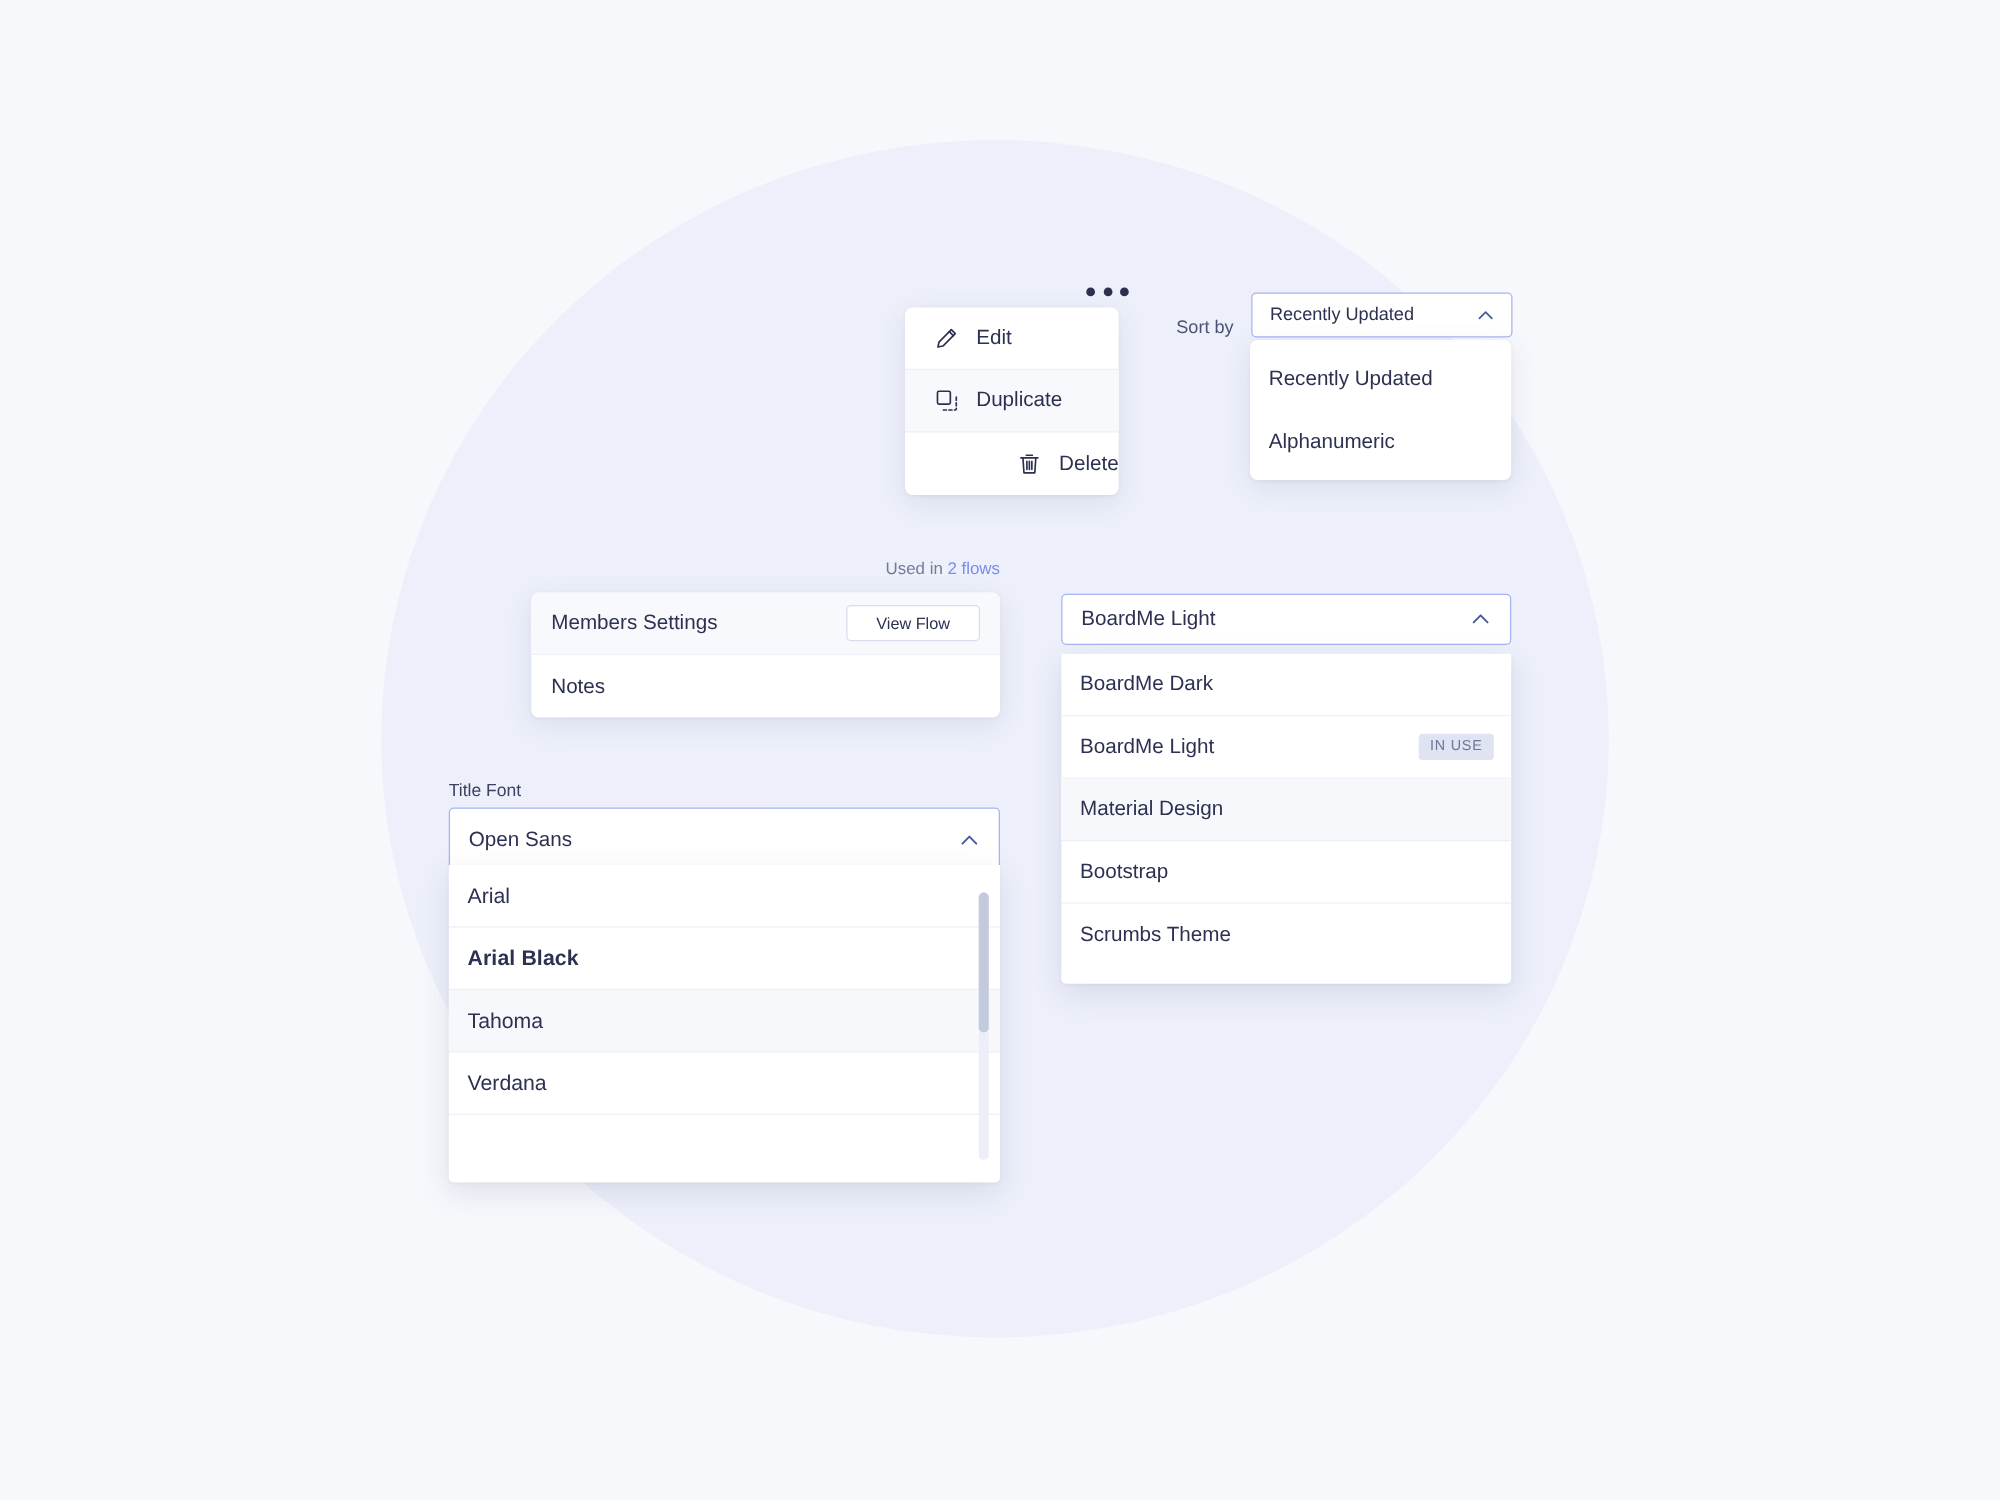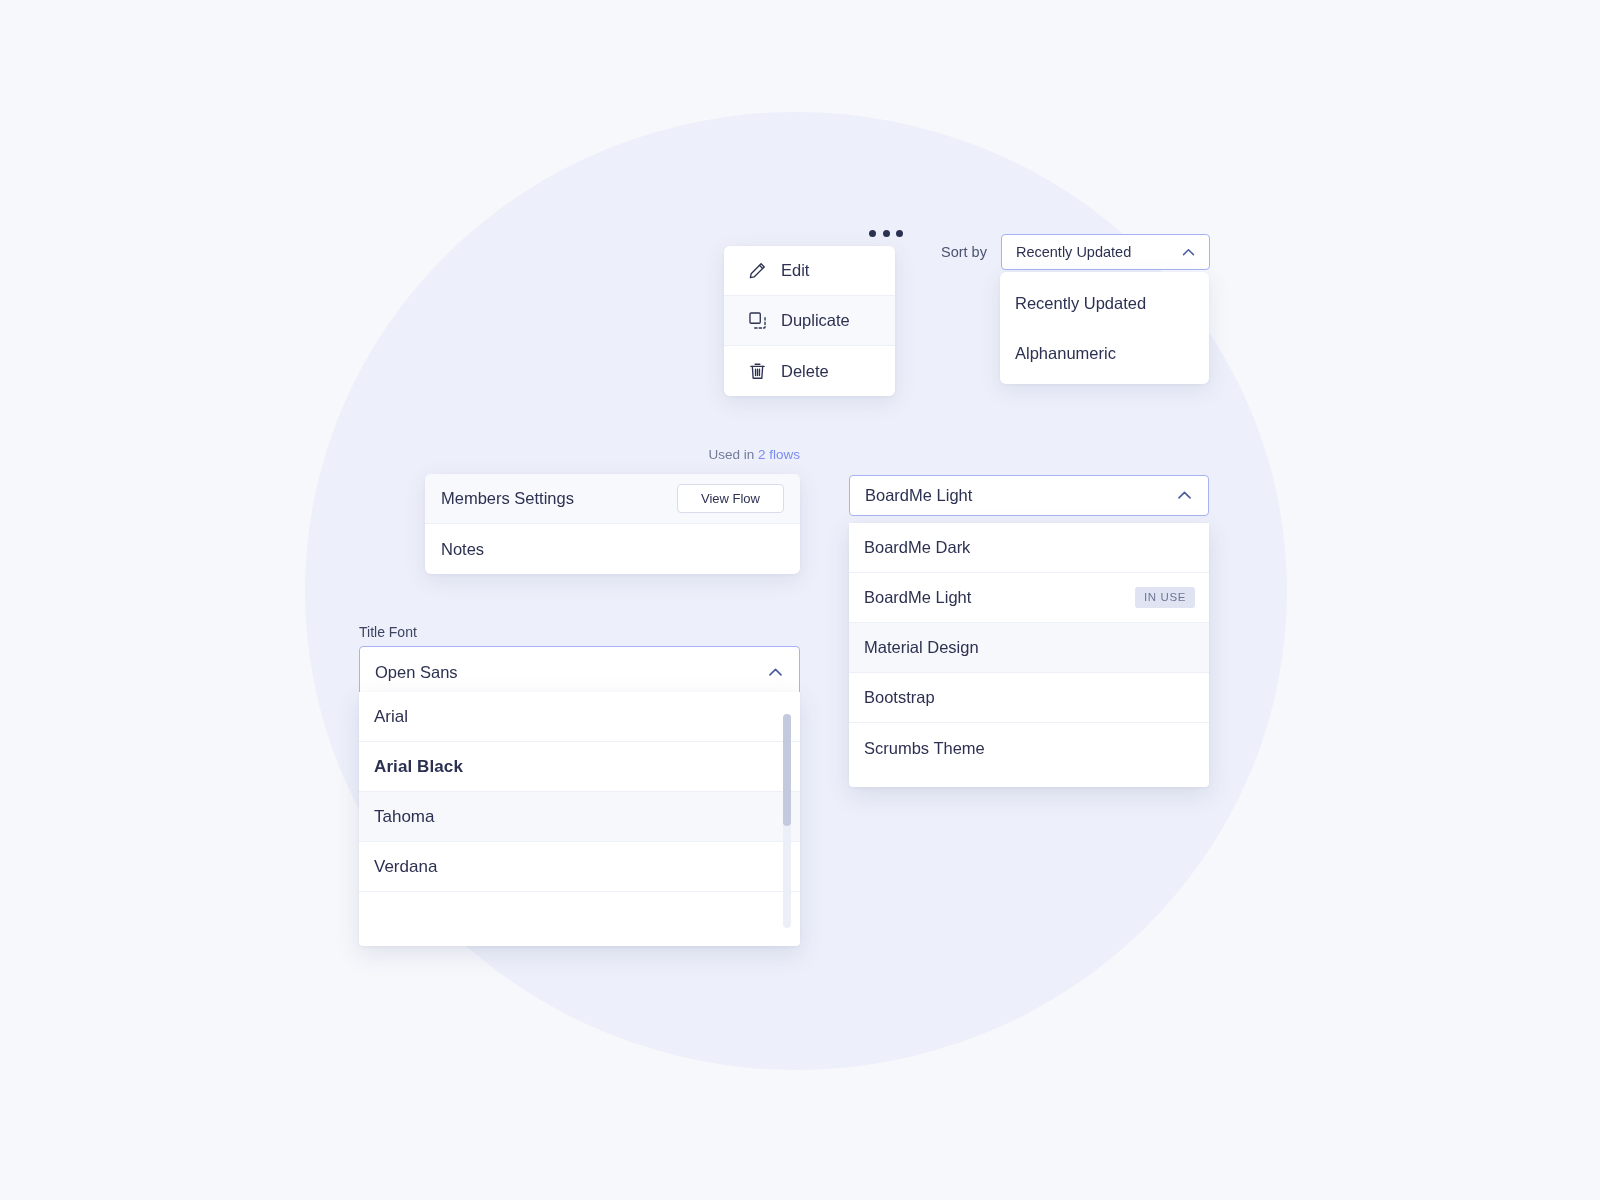--- a/index.html
+++ b/index.html
@@ -70,40 +70,40 @@
   .ctx-item {
     display: flex;
     align-items: center;
     gap: 14px;
     height: 50px;
     padding: 0 0 0 24px;
     color: #2c3151;
     font-size: 16.5px;
     border-bottom: 1px solid #eef0f7;
   }
-  .ctx-item:last-child { border-bottom: none; }
+  .ctx-item:last-child { border-bottom: none; justify-content: flex-end; }
   .ctx-item.is-hover { background: #f8f9fc; }
   .ctx-ico {
     width: 19px;
     height: 19px;
     flex: 0 0 19px;
     display: flex;
     align-items: center;
     justify-content: center;
     color: #2c3151;
   }
   .ctx-ico svg { display: block; }
 
   
   #sort-by-group {
     position: absolute;
     left: 941px;
     top: 234px;
     display: flex;
-    align-items: center;
+    align-items: flex-end;
     gap: 14px;
   }
   #sort-by-label {
     font-size: 14.5px;
     color: #4b5270;
     white-space: nowrap;
   }
   .select-box {
     position: relative;
     background: #fff;

